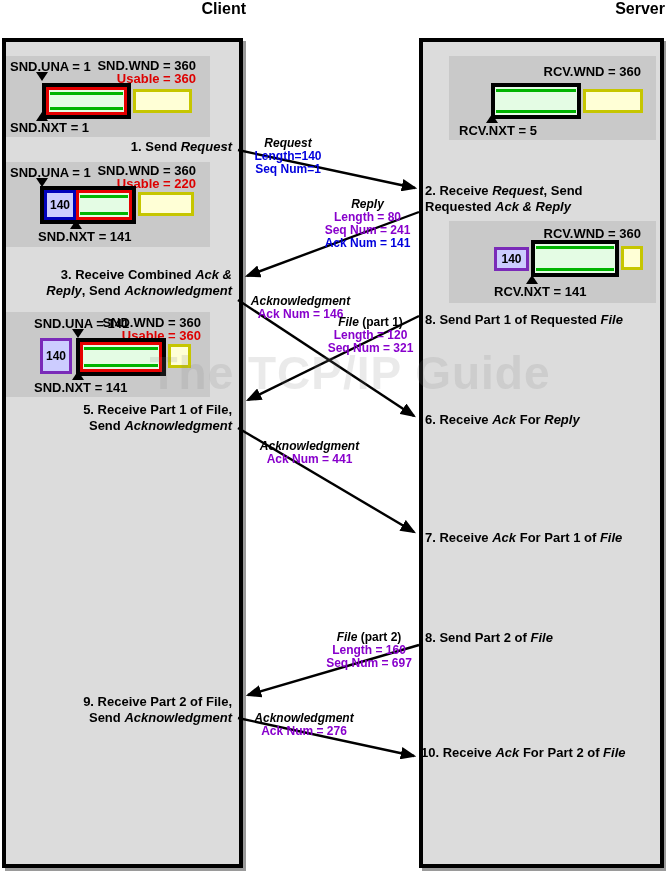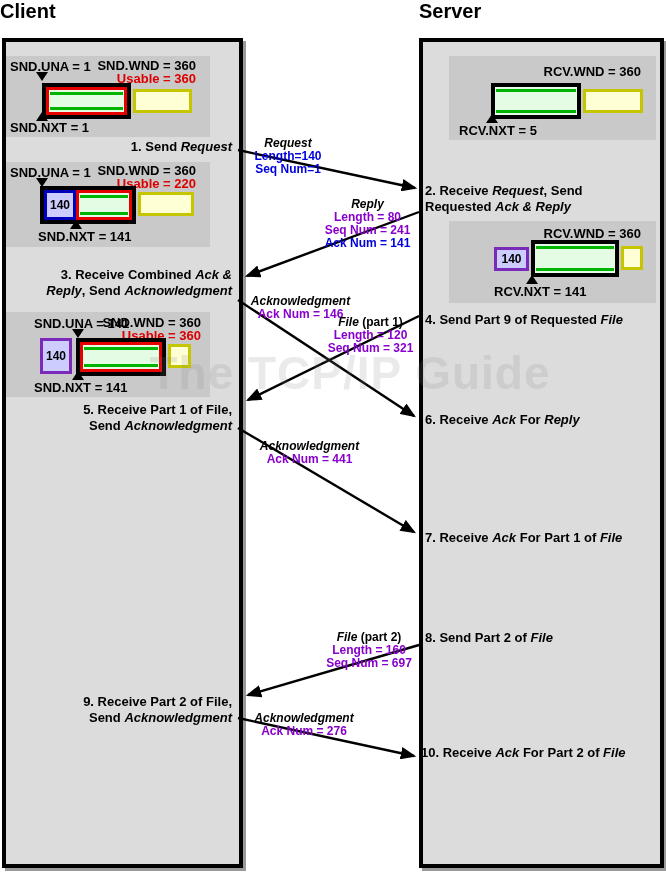--- a/index.html
+++ b/index.html
@@ -1,19 +1,19 @@
 <!DOCTYPE html>
 <html><head>
 <meta charset="utf-8">
 <style>
   html,body{margin:0;padding:0;background:#fff;}
   #stage{position:relative;width:666px;height:876px;background:#fff;overflow:hidden;
          font-family:"Liberation Sans","DejaVu Sans",sans-serif;font-weight:bold;color:#000;}
 
-  .col-title{position:absolute;z-index:4;font-size:20px;text-align:left;}
+  .col-title{position:absolute;z-index:4;font-size:16px;text-align:right;}
   .column{position:absolute;z-index:1;background:#dcdcdc;border:4px solid #000;
           box-sizing:border-box;box-shadow:3px 3px 0 #9a9a9a;}
   .statebox{position:absolute;z-index:2;background:#c9c9c9;}
 
   .lbl{position:absolute;font-size:13px;white-space:nowrap;}
   .lbl.red{color:#dd0000;}
   .rt{text-align:right;}
 
   .tri{position:absolute;width:0;height:0;border-left:6px solid transparent;border-right:6px solid transparent;}
   .tri.dn{border-top:9px solid #000;}
@@ -212,21 +212,21 @@
   <div class="step rt" style="left:16px;top:694px;width:216px">
     <div><span>9. Receive Part 2 of File,</span></div>
     <div><span>Send </span><i>Acknowledgment</i></div>
   </div>
 
   <div class="step" style="left:425px;top:183px;width:230px">
     <div><span>2. Receive </span><i>Request</i><span>, Send</span></div>
     <div><span>Requested </span><i>Ack &amp; Reply</i></div>
   </div>
   <div class="step" style="left:425px;top:312px;width:235px">
-    <span>4. Send Part 9 of Requested </span><i>File</i>
+    <span>8. Send Part 1 of Requested </span><i>File</i>
   </div>
   <div class="step" style="left:425px;top:412px;width:235px">
     <span>6. Receive </span><i>Ack</i><span> For </span><i>Reply</i>
   </div>
   <div class="step" style="left:425px;top:530px;width:235px">
     <span>7. Receive </span><i>Ack</i><span> For Part 1 of </span><i>File</i>
   </div>
   <div class="step" style="left:425px;top:630px;width:235px">
     <span>8. Send Part 2 of </span><i></i><span></span><i>File</i>
   </div>

